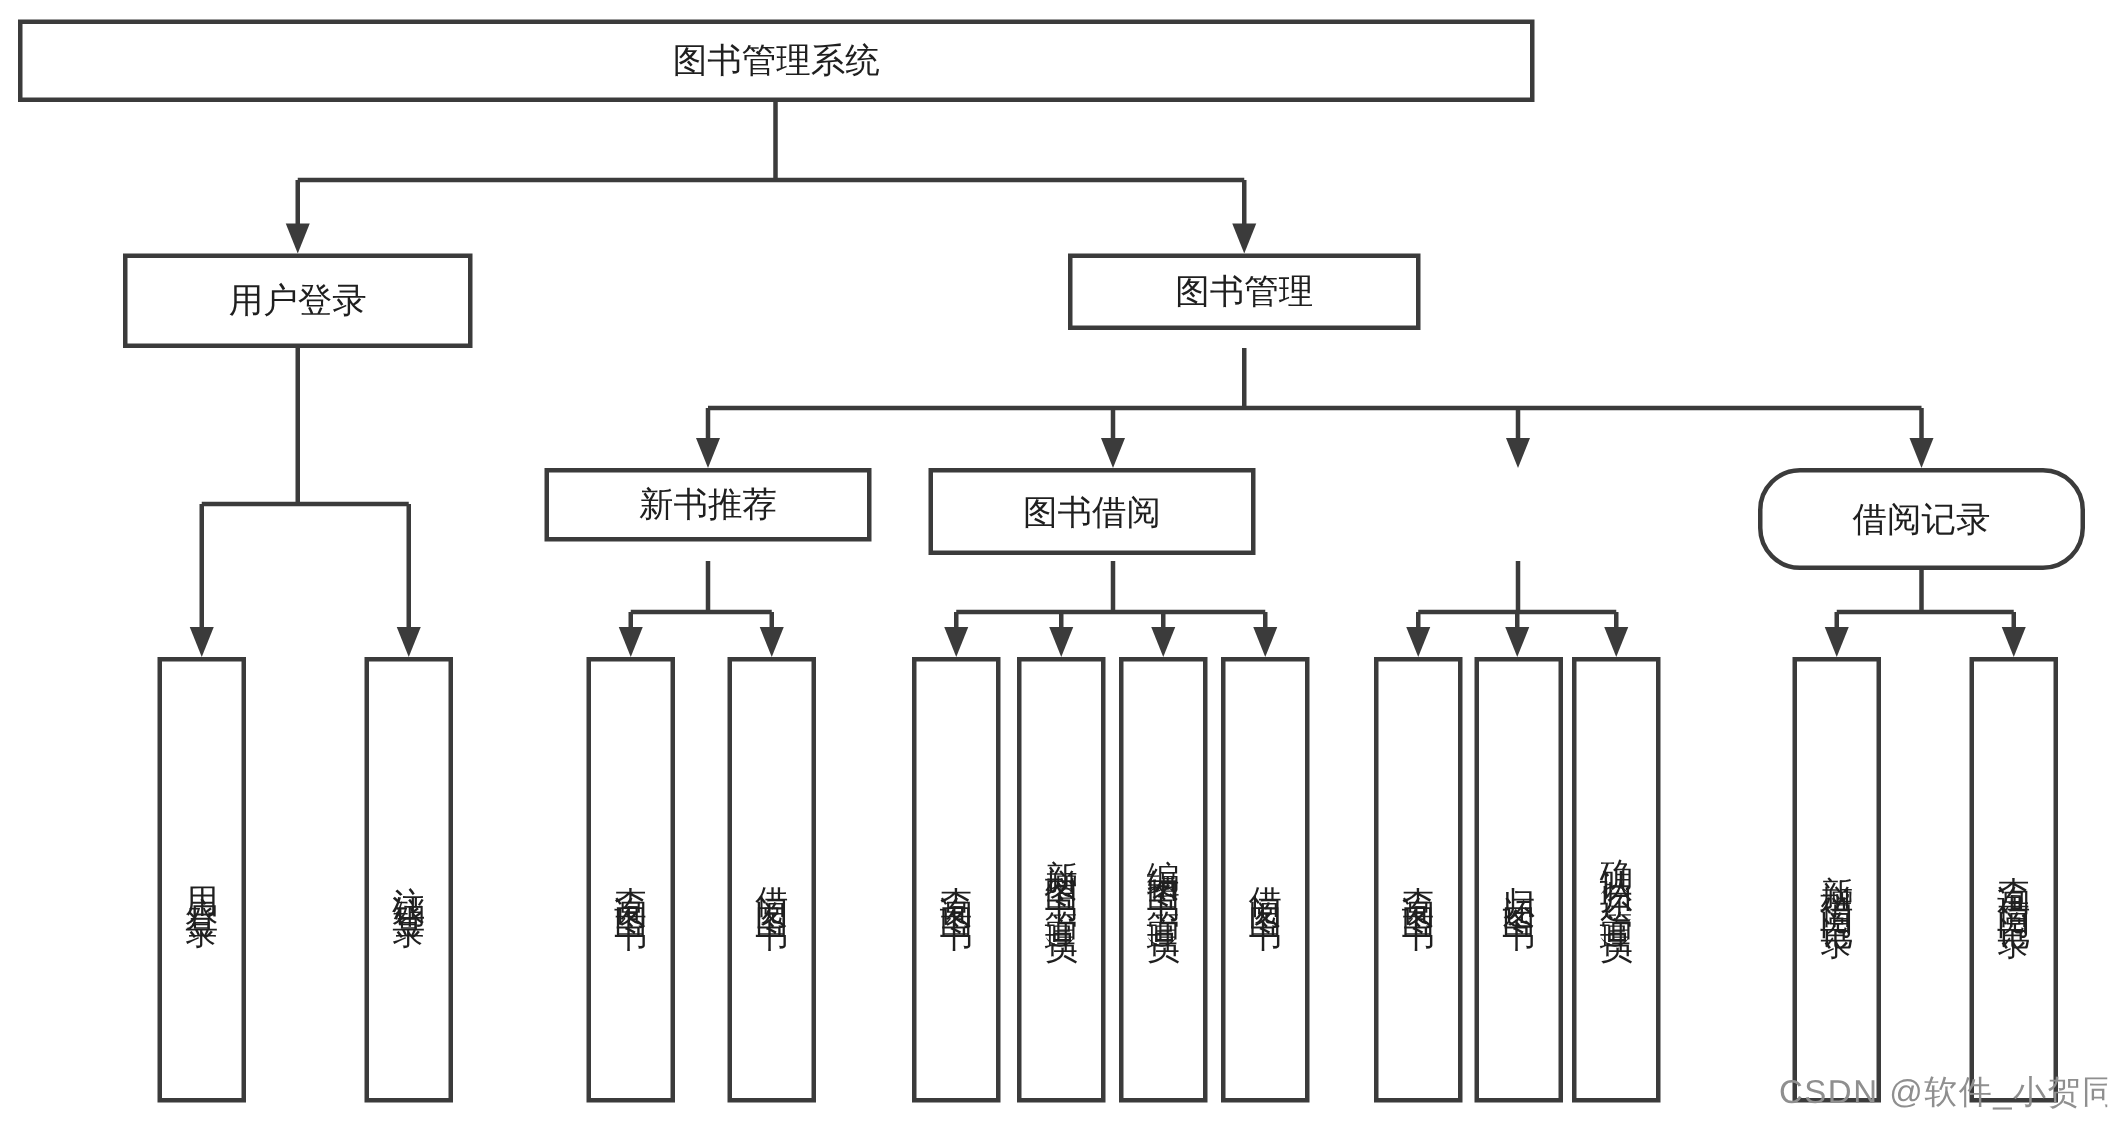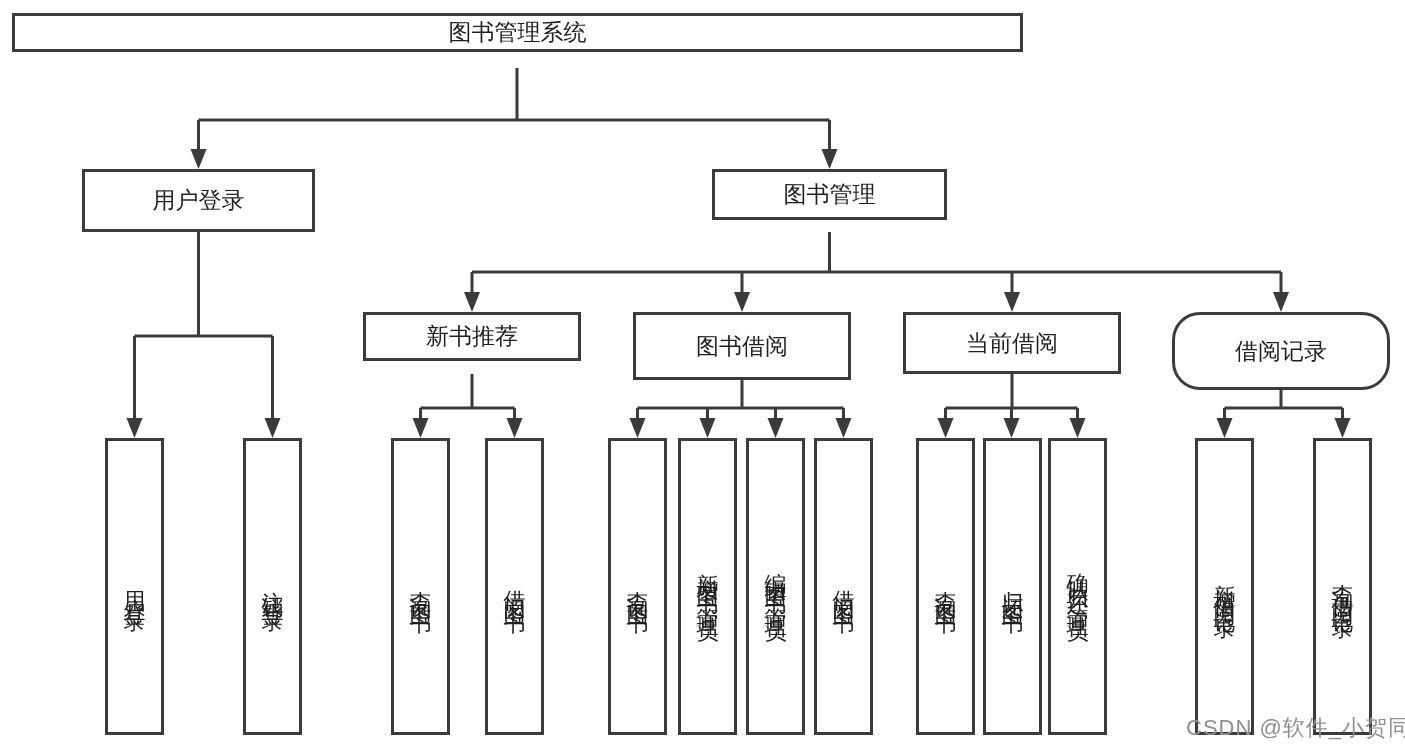--- a/index.html
+++ b/index.html
@@ -38,29 +38,29 @@
     line-height: 1;
   }
   .box .lbl-v {
     writing-mode: vertical-rl;
     font-size: 22px;
     letter-spacing: 7px;
     line-height: 1;
     white-space: nowrap;
   }
   
-  #n-root   { left: 12px;   top: 13px;  width: 1011px; height: 39px; }
+  #n-root   { left: 12px;   top: 13px;  width: 1011px; height: 55px; }
   
   #n-login  { left: 82px;   top: 169px; width: 233px;  height: 63px; }
   #n-mgmt   { left: 712px;  top: 169px; width: 235px;  height: 51px; }
   
   #n-recom  { left: 363px;  top: 312px; width: 218px;  height: 49px; }
-  #n-borrow { left: 633px;  top: 312px; width: 218px;  height: 68px; }
+  #n-borrow { left: 619px;  top: 312px; width: 218px;  height: 58px; }
   #n-current{ left: 903px;  top: 312px; width: 218px;  height: 62px; }
-  #n-record { left: 1172px; top: 312px; width: 218px;  height: 78px; border-radius: 28px; }
+  #n-record { left: 1172px; top: 312px; width: 218px;  height: 68px; border-radius: 28px; }
   
   .leaf { top: 438px; width: 59px; height: 297px; }
   #lf-1a { left: 105px; }
   #lf-1b { left: 243px; }
   #lf-2a { left: 391px; }
   #lf-2b { left: 485px; }
   #lf-3a { left: 608px; }
   #lf-3b { left: 678px; }
   #lf-3c { left: 746px; }
   #lf-3d { left: 814px; }
@@ -143,23 +143,20 @@
   <div class="box" id="n-mgmt">
     <span class="lbl-h">图书管理</span>
   </div>
 
   <div class="box" id="n-recom">
     <span class="lbl-h">新书推荐</span>
   </div>
   <div class="box" id="n-borrow">
     <span class="lbl-h">图书借阅</span>
   </div>
-  <div class="box" id="n-current">
-    <span class="lbl-h">当前借阅</span>
-  </div>
   <div class="box" id="n-record">
     <span class="lbl-h">借阅记录</span>
   </div>
 
   <div class="box leaf" id="lf-1a">
     <span class="lbl-v">用户登录</span>
   </div>
   <div class="box leaf" id="lf-1b">
     <span class="lbl-v">注销登录</span>
   </div>

